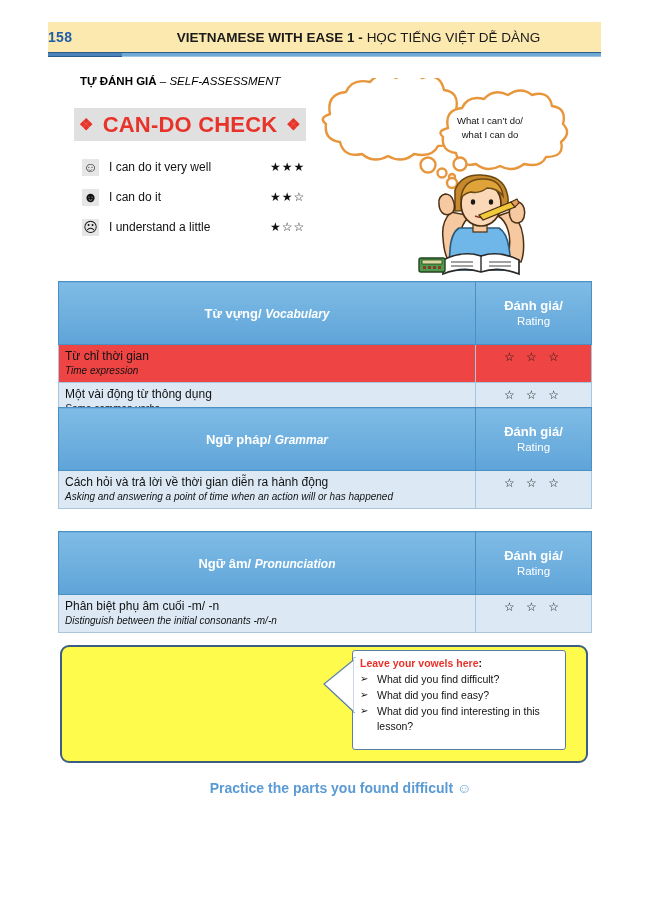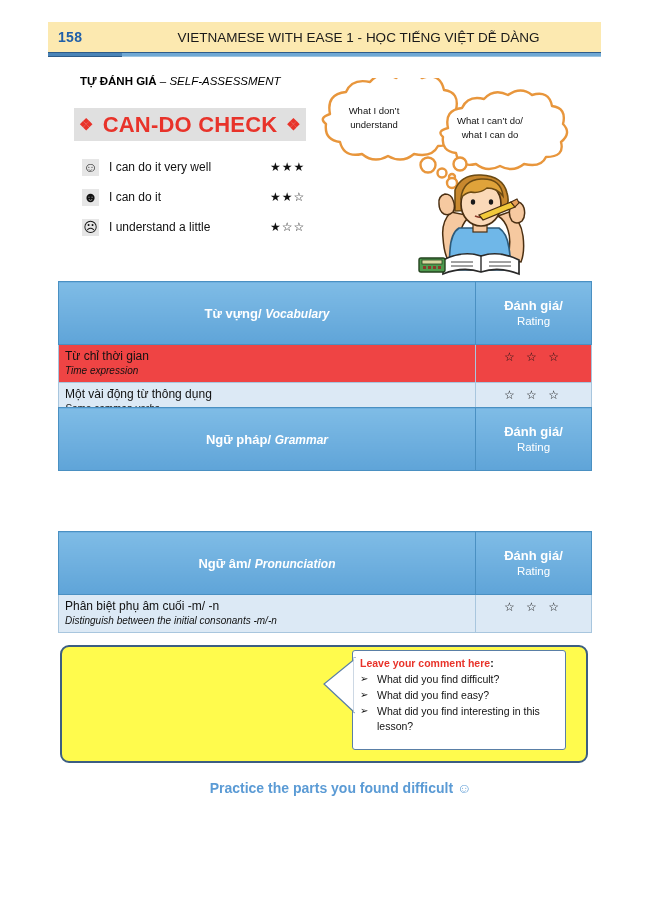--- a/index.html
+++ b/index.html
@@ -17,34 +17,33 @@
   .page-header {
     position: absolute;
     left: 48px; top: 22px;
     width: 553px; height: 30px;
     background: #FCE9B0;
     display: flex;
     align-items: center;
   }
   .page-num {
     width: 74px;
-    padding-left: 10px;
     color: #1F5FA9;
     font-weight: bold;
     font-size: 14px;
     letter-spacing: .3px;
   }
   .header-title {
     flex: 1;
     text-align: center;
     font-size: 13.5px;
     padding-right: 6px;
     white-space: nowrap;
   }
-  .header-title .en { font-weight: normal; color: #1a1a1a; }
+  .header-title .en { font-weight: bold; color: #1a1a1a; }
   .header-title .vi { color: #1a1a1a; font-weight: normal; }
   .header-rule {
     position: absolute;
     left: 48px; top: 52px;
     width: 553px; height: 5px;
     background: linear-gradient(to bottom, #2E5C8A 0 1px, #6FA8D4 1px 4px, #9CC4E0 4px 5px);
   }
   .header-rule-b {
     position: absolute;
     left: 48px; top: 52px;
@@ -253,24 +252,20 @@
                q9 9 -2 18 q4 15 -15 15 q-5 11 -22 7 q-11 9 -24 2 q-13 7 -24 -2 q-17 4 -20 -11
                q-15 -2 -13 -16 q-7 -6 5 -9 z"></path>
       <circle cx="128" cy="87" r="7.5"></circle>
       <circle cx="142" cy="95" r="4.5"></circle>
       <circle cx="152" cy="99" r="3"></circle>
       <circle cx="160" cy="86" r="6.5"></circle>
       <circle cx="152" cy="105" r="5"></circle>
       <circle cx="160" cy="111" r="3.2"></circle>
     </g>
   </svg>
-  <div class="bubble-text bt1">
-    <span>What I don’t</span><br>
-    <span>understand</span>
-  </div>
   <div class="bubble-text bt2">
     <span>What I can’t do/</span><br>
     <span>what I can do</span>
   </div>
 </div>
 
 <div class="boy">
   <svg width="130" height="108" viewBox="0 0 130 108">
 
     <path d="M40 18 q6 -16 26 -15 q22 1 26 18 q3 10 -2 16 l-50 2 z" fill="#C8882E" stroke="#6B4A13" stroke-width="1.6"></path>
@@ -348,20 +343,27 @@
       <col style="width:417px">
       <col style="width:116px">
     </colgroup>
   <thead>
     <tr>
       <th><span>Ngữ pháp/</span> <span class="it">Grammar</span></th>
       <th><span>Đánh giá/</span> <span class="sm">Rating</span></th>
     </tr>
   </thead>
   <tbody>
+    <tr class="r1">
+      <td>
+        <div class="vi-line">Cách hỏi và trả lời về thời gian diễn ra hành động</div>
+        <div class="en-line">Asking and answering a point of time when an action will or has happened</div>
+      </td>
+      <td class="rate">☆ ☆ ☆</td>
+    </tr>
   </tbody>
 </table>
 
 <table class="tbl" style="top:531px;">
   <colgroup>
       <col style="width:417px">
       <col style="width:116px">
     </colgroup>
   <thead>
     <tr>
@@ -382,21 +384,21 @@
 
 <div class="yellowbox"></div>
 <div class="balloon"></div>
 <div class="balloon-tail">
   <svg width="34" height="58" viewBox="0 0 34 58">
     <path d="M34 2 L2 28 L32 56 L32 2 Z" fill="#ffffff" stroke="#5A7FA6" stroke-width="1.2"></path>
     <path d="M33 2 L33 56" stroke="#ffffff" stroke-width="3"></path>
   </svg>
 </div>
 <div class="balloon-inner">
-  <div class="balloon-title"><span>Leave your comment here</span><span class="colon">:</span></div>
+  <div class="balloon-title"><span>Leave your vowels here</span><span class="colon">:</span></div>
   <div class="bl-item">
     <span class="bl-mark">➢</span>
     <span class="bl-txt">What did you find difficult?</span>
   </div>
   <div class="bl-item">
     <span class="bl-mark">➢</span>
     <span class="bl-txt">What did you find easy?</span>
   </div>
   <div class="bl-item">
     <span class="bl-mark">➢</span>

